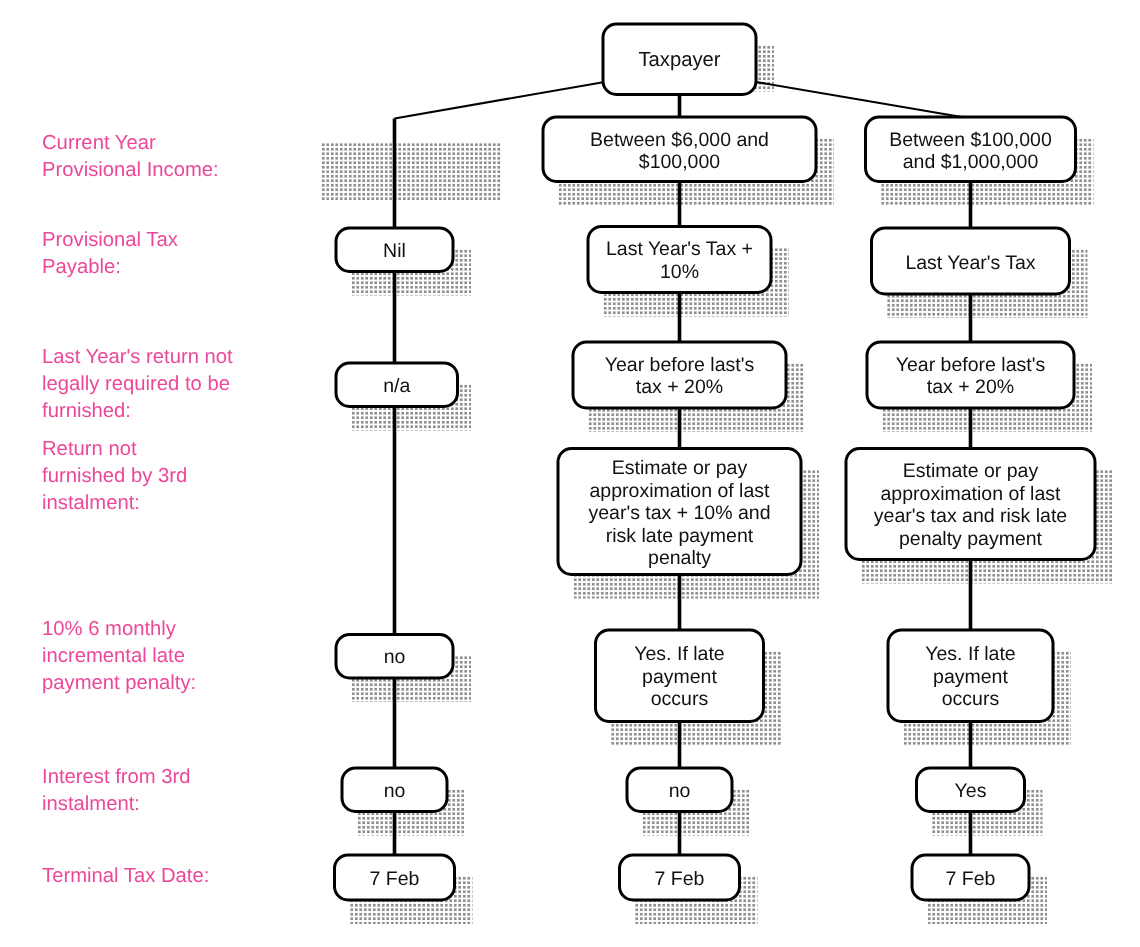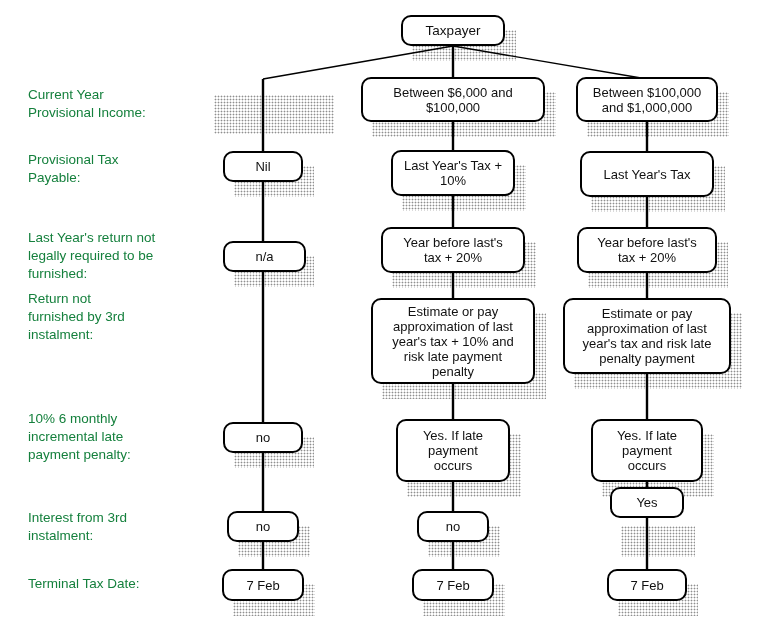--- a/index.html
+++ b/index.html
@@ -2,21 +2,21 @@
 <html><head>
 <meta charset="utf-8">
 <style>
   html,body{margin:0;padding:0;background:#fff;}
   #stage{
     position:relative;width:760px;height:631px;background:#ffffff;
     font-family:"Liberation Sans","DejaVu Sans",sans-serif;overflow:hidden;
   }
   .rowlabel{
     position:absolute;left:28px;width:180px;
-    font-size:13.5px;line-height:18px;color:#15803d;
+    font-size:13.5px;line-height:18px;color:#ec4899;
     white-space:pre-line;
   }
   .node{
     position:absolute;background:#ffffff;border:2px solid #000;border-radius:10px;
     display:flex;align-items:center;justify-content:center;text-align:center;
     font-size:13px;line-height:15px;color:#111;white-space:pre-line;
     box-sizing:border-box;
   }
   .shadow{
     position:absolute;
@@ -69,21 +69,21 @@
   <div class="rowlabel" style="top:290px">Return not
 furnished by 3rd
 instalment:</div>
   <div class="rowlabel" style="top:410px">10% 6 monthly
 incremental late
 payment penalty:</div>
   <div class="rowlabel" style="top:509px">Interest from 3rd
 instalment:</div>
   <div class="rowlabel" style="top:575px">Terminal Tax Date:</div>
 
-  <div class="node" style="left:401px;top:15px;width:104px;height:31px;font-size:13.5px">Taxpayer</div>
+  <div class="node" style="left:401px;top:15px;width:104px;height:49px;font-size:13.5px">Taxpayer</div>
 
   <div class="node" style="left:223px;top:151px;width:80px;height:31px">Nil</div>
   <div class="node" style="left:223px;top:241px;width:83px;height:31px">n/a</div>
   <div class="node" style="left:223px;top:422px;width:80px;height:31px">no</div>
   <div class="node" style="left:227px;top:511px;width:72px;height:31px">no</div>
   <div class="node" style="left:222px;top:569px;width:82px;height:32px">7 Feb</div>
 
   <div class="node" style="left:361px;top:77px;width:184px;height:45px">Between $6,000 and
 $100,000</div>
   <div class="node" style="left:391px;top:150px;width:124px;height:46px">Last Year's Tax +
@@ -106,16 +106,16 @@
   <div class="node" style="left:580px;top:151px;width:134px;height:46px">Last Year's Tax</div>
   <div class="node" style="left:577px;top:227px;width:140px;height:46px">Year before last's
 tax + 20%</div>
   <div class="node" style="left:563px;top:298px;width:168px;height:76px">Estimate or pay
 approximation of last
 year's tax and risk late
 penalty payment</div>
   <div class="node" style="left:591px;top:419px;width:112px;height:63px">Yes. If late
 payment
 occurs</div>
-  <div class="node" style="left:610px;top:487px;width:74px;height:31px">Yes</div>
+  <div class="node" style="left:610px;top:511px;width:74px;height:31px">Yes</div>
   <div class="node" style="left:607px;top:569px;width:80px;height:32px">7 Feb</div>
 
 </div>
 
 </body></html>

